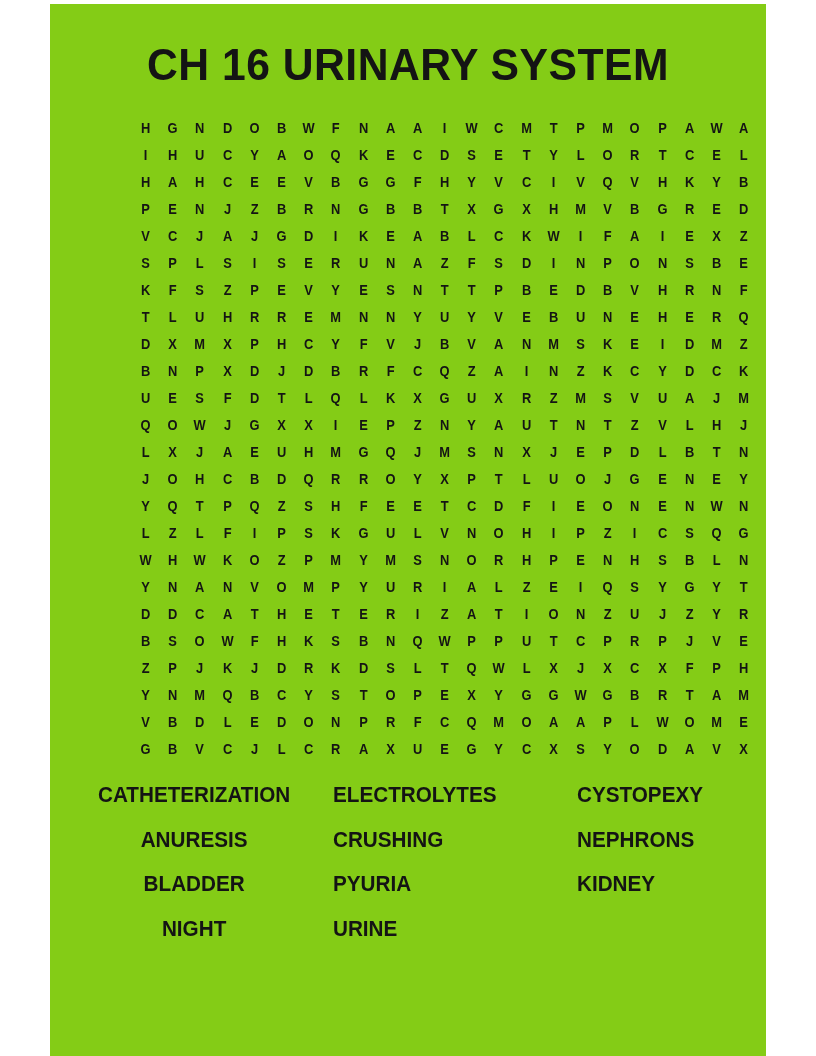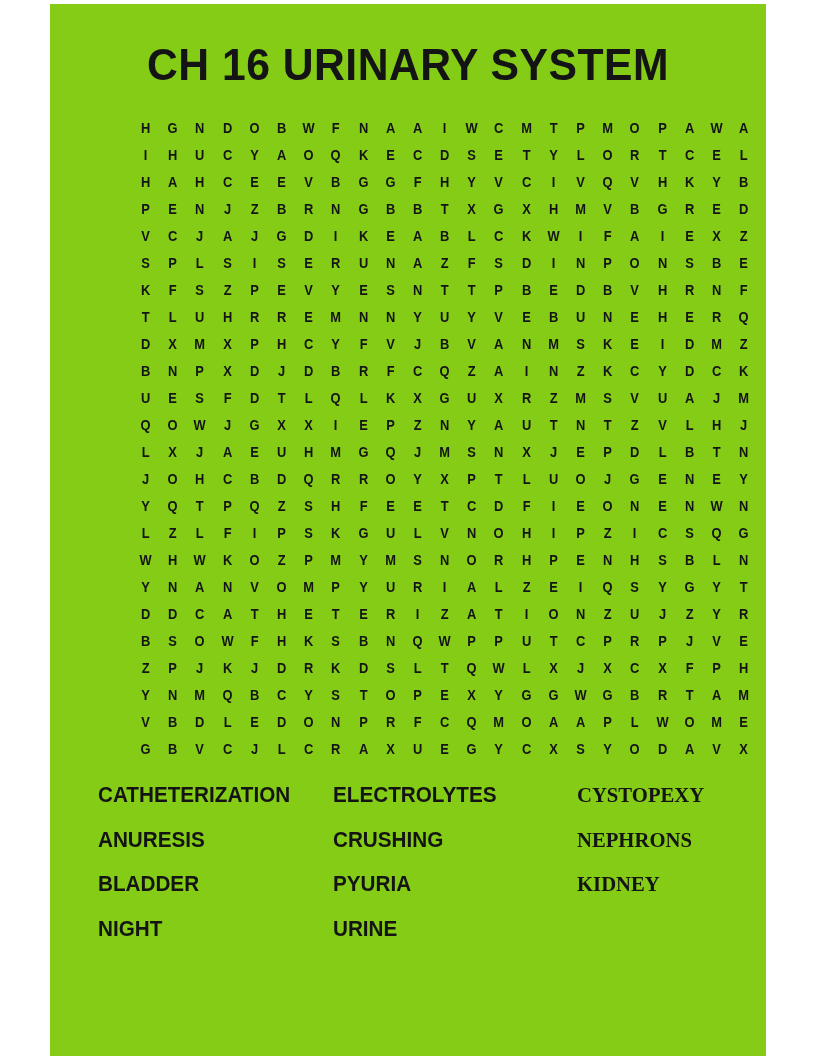--- a/index.html
+++ b/index.html
@@ -51,23 +51,23 @@
   .word-list {
     position: absolute;
     top: 776px;
     left: 48px;
     width: 720px;
   }
   .word-column {
     position: absolute;
     top: 0;
   }
-  .word-column-0 { left: 0; }
+  .word-column-0 { left: 0; text-align: center; }
   .word-column-1 { left: 235px; }
-  .word-column-2 { left: 479px; font-family: Liberation Serif, serif; }
+  .word-column-2 { left: 479px; }
   .word-item {
     display: block;
     height: 44.5px;
     line-height: 30px;
     font-size: 22px;
     font-weight: 700;
     color: #141414;
     transform: scaleX(0.94);
     transform-origin: left center;
     white-space: nowrap;

